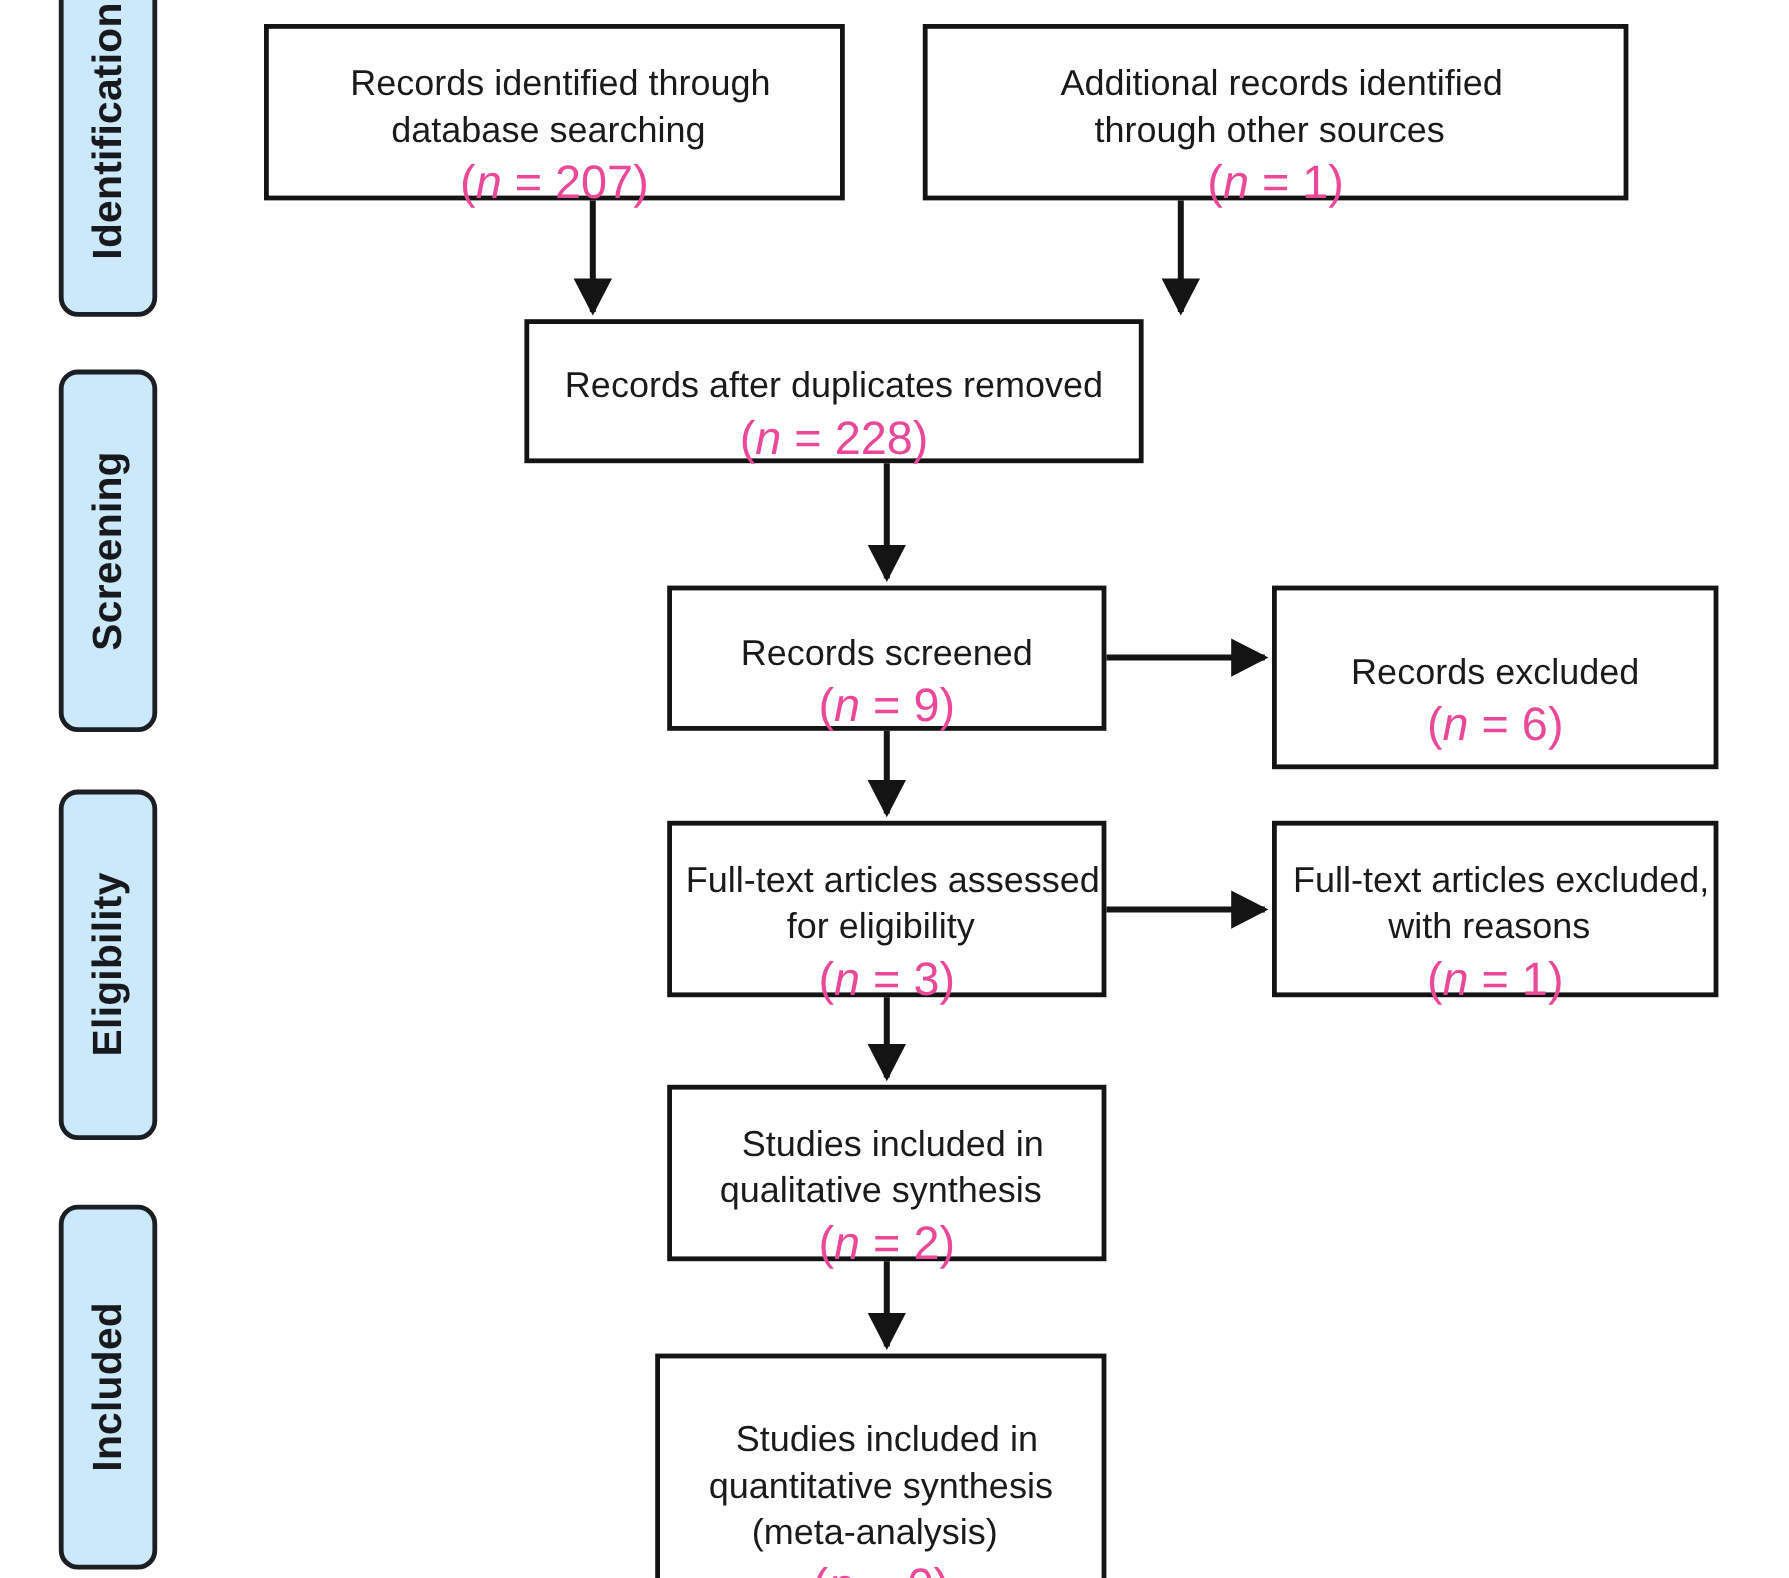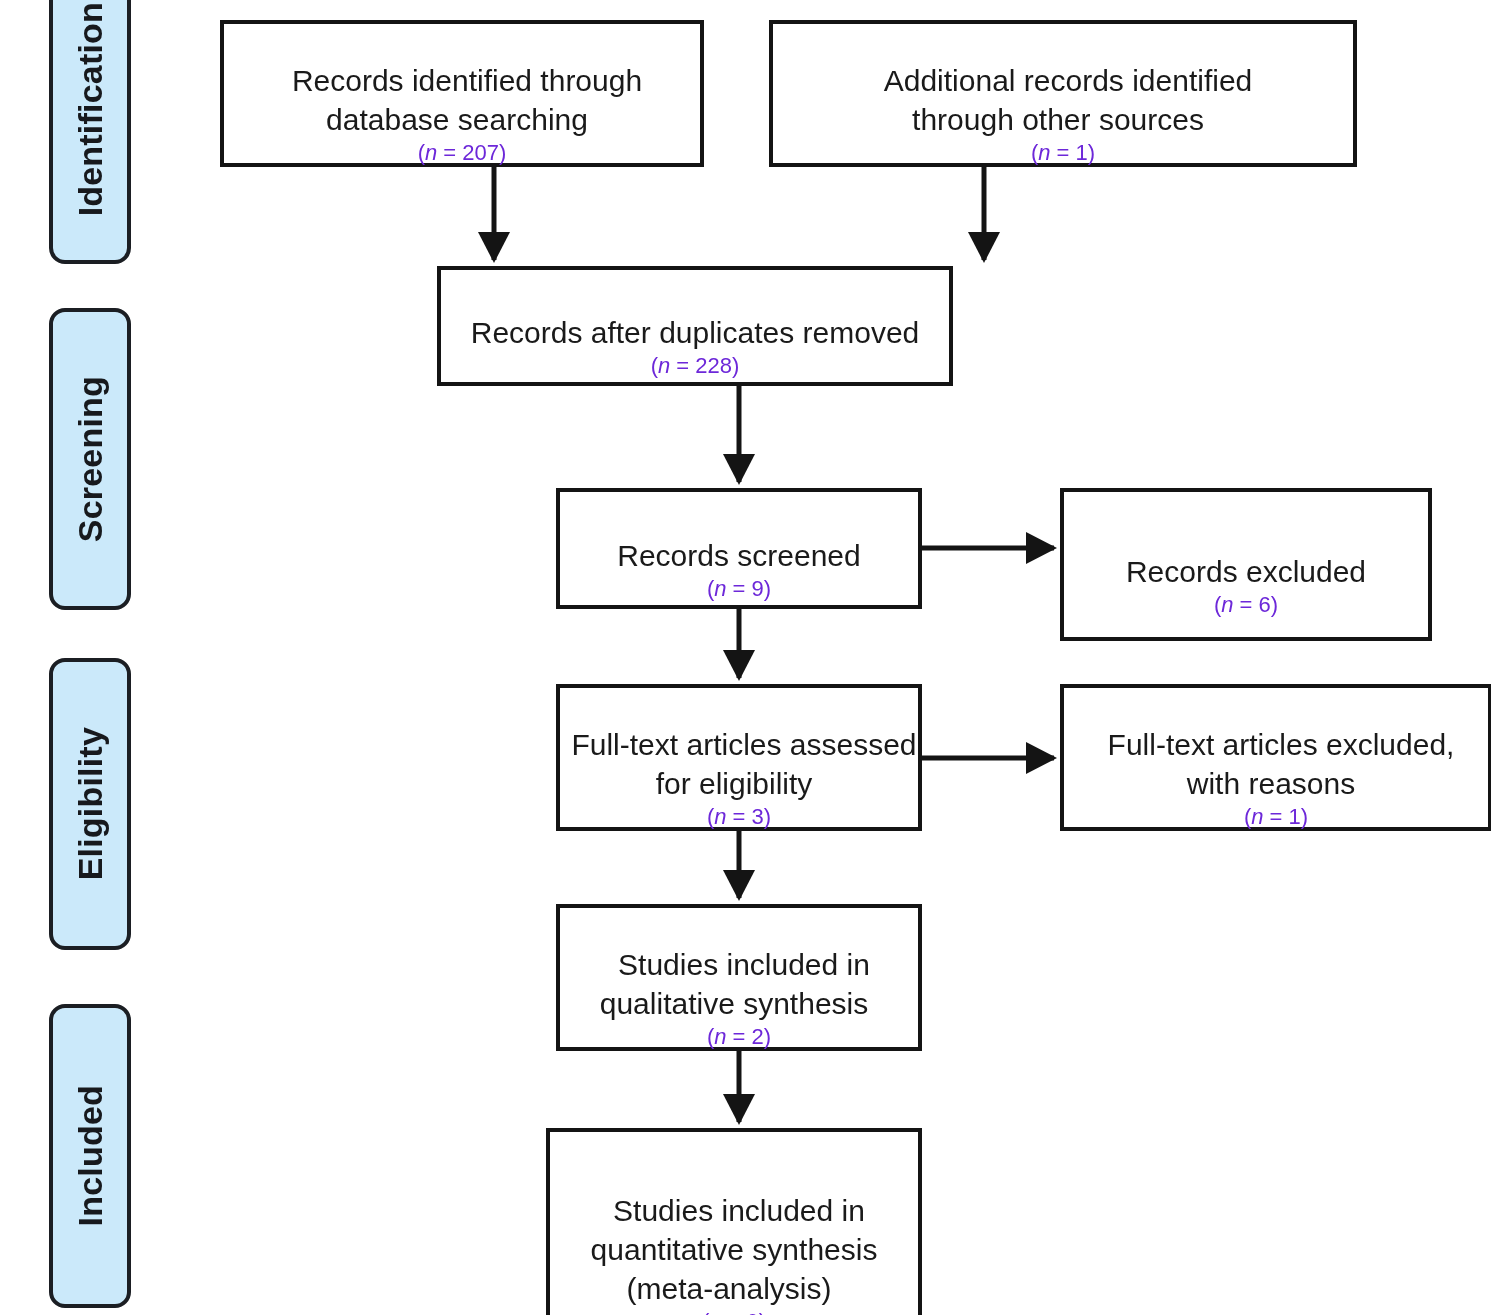--- a/index.html
+++ b/index.html
@@ -52,23 +52,23 @@
     text-align: center;
   }
   .flow-box .box-text {
     font-size: 30px;
     line-height: 1.30;
     color: #1a1a1a;
     padding: 0 10px;
     white-space: pre-line;
   }
   .flow-box .box-count {
-    font-size: 22px;
+    font-size: 39px;
     line-height: 1.30;
-    color: #6d28d9;
+    color: #ec4899;
   }
   .box-inner {
     display: block;
     margin-top: 42px;
   }
   .italic-n { font-style: italic; }
 
   
   #connectors {
     position: absolute;
@@ -138,21 +138,21 @@
   </div>
 
   <div class="flow-box" style="left:556px; top:684px; width:366px; height:147px;">
     <span class="box-inner">
       <span class="box-text">Full-text articles assessed
 for eligibility</span><br>
       <span class="box-count"><span>(</span><span class="italic-n">n</span><span> = </span><span>3</span><span>)</span></span>
     </span>
   </div>
 
-  <div class="flow-box" style="left:1060px; top:684px; width:432px; height:147px;">
+  <div class="flow-box" style="left:1060px; top:684px; width:372px; height:147px;">
     <span class="box-inner">
       <span class="box-text">Full-text articles excluded,
 with reasons</span><br>
       <span class="box-count"><span>(</span><span class="italic-n">n</span><span> = </span><span>1</span><span>)</span></span>
     </span>
   </div>
 
   <div class="flow-box" style="left:556px; top:904px; width:366px; height:147px;">
     <span class="box-inner">
       <span class="box-text">Studies included in

